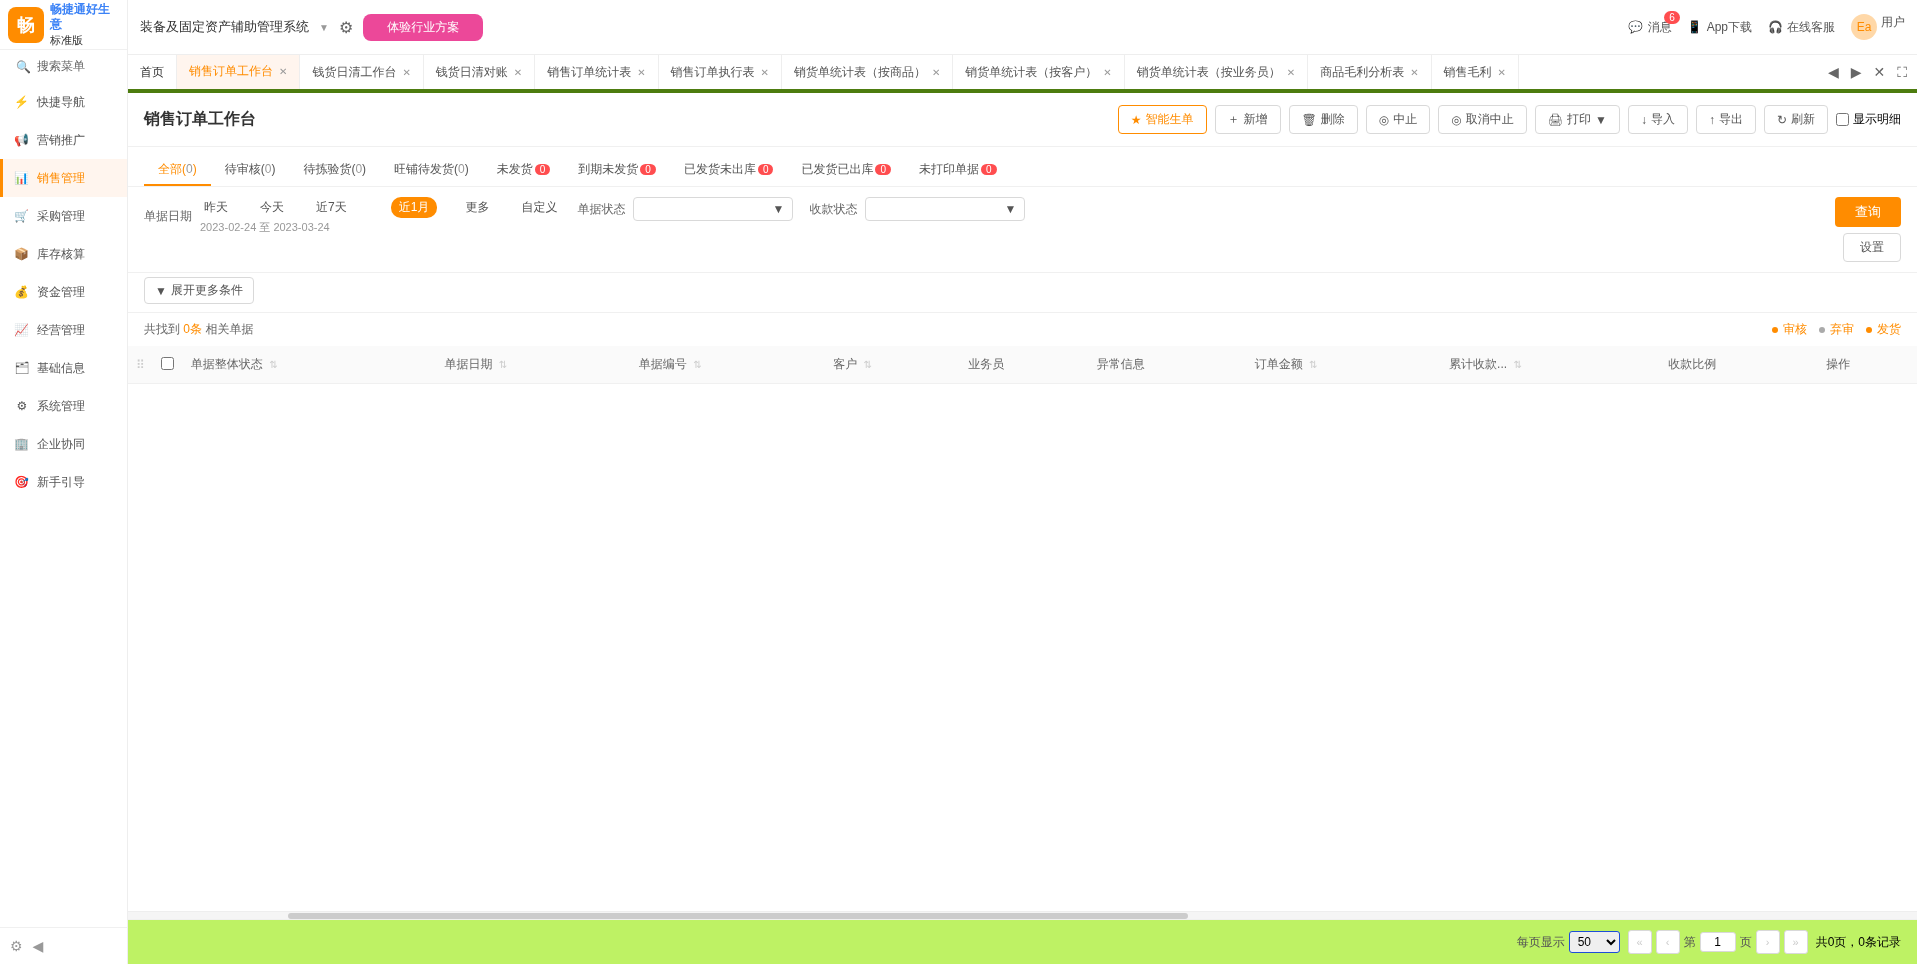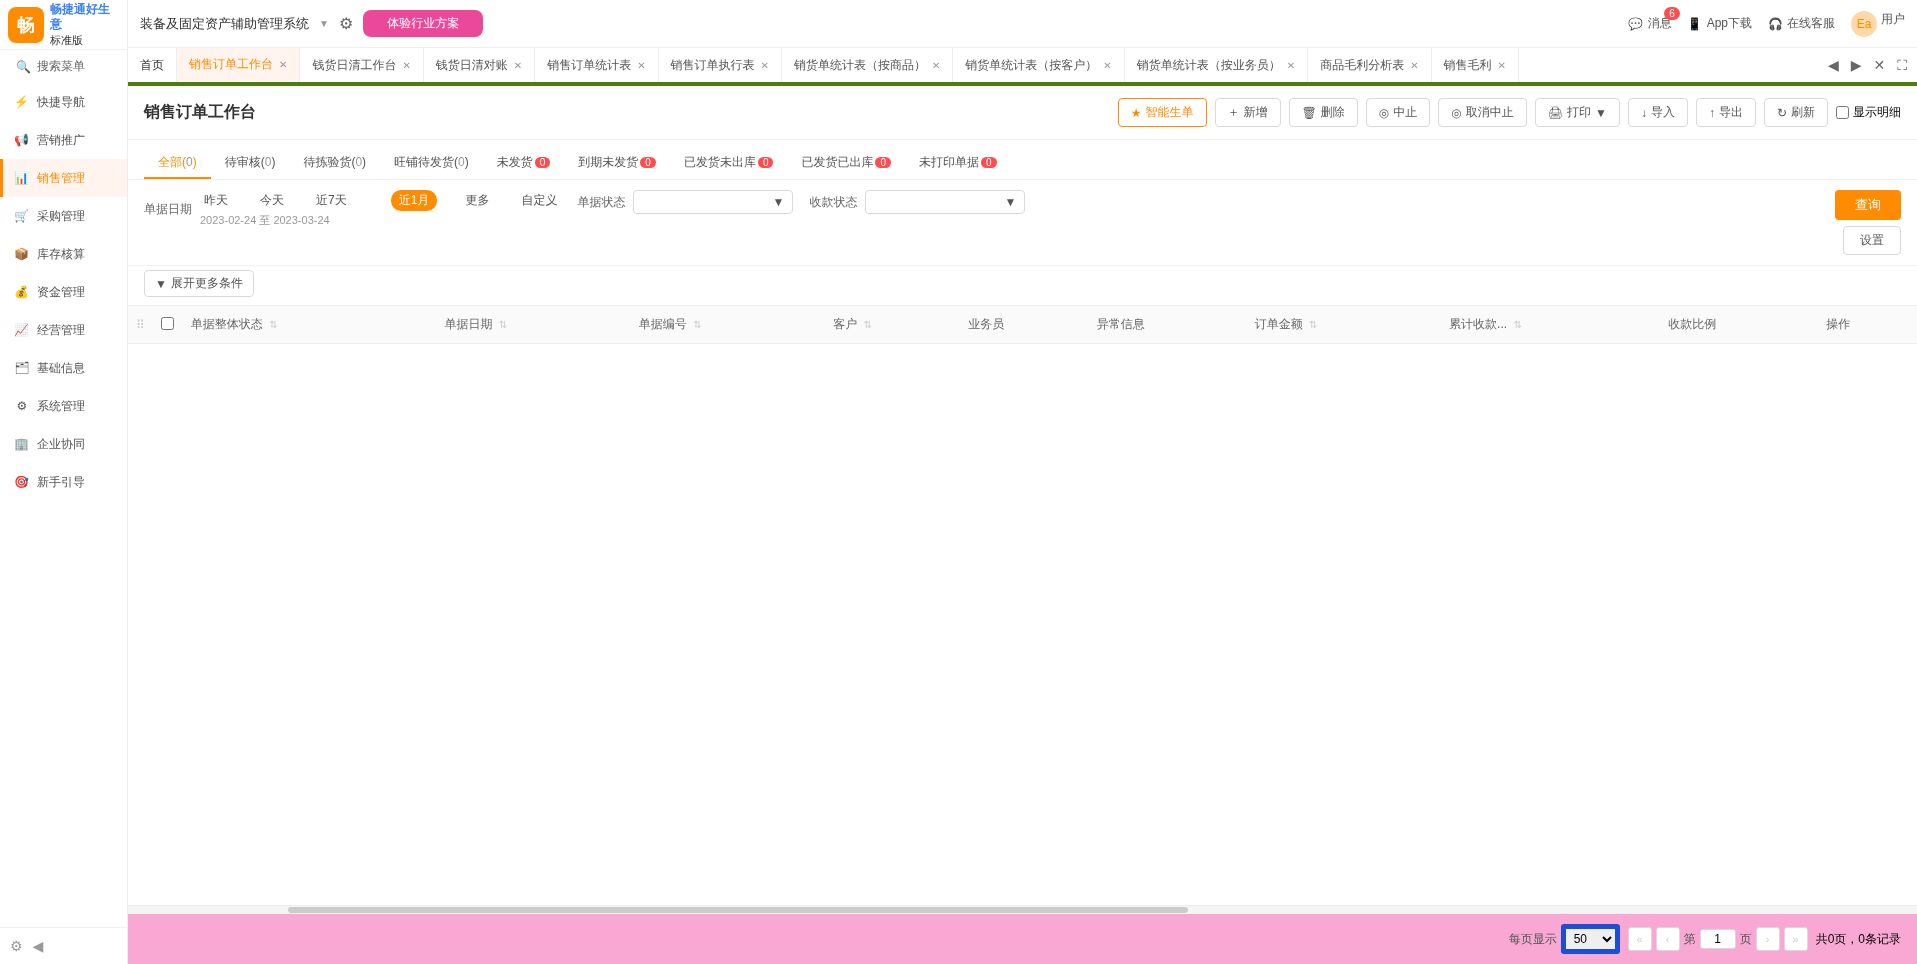--- a/index.html
+++ b/index.html
@@ -16,21 +16,21 @@
     .sidebar-nav-item { display: flex; align-items: center; padding: 10px 10px; cursor: pointer; color: #555; font-size: 12px; border-left: 3px solid transparent; }
     .sidebar-nav-item.active { background: #fff5ee; color: #ff8c00; border-left: 3px solid #ff8c00; }
     .sidebar-nav-item .nav-icon { width: 18px; height: 18px; margin-right: 6px; display: flex; align-items: center; justify-content: center; flex-shrink: 0; }
     .sidebar-bottom { margin-top: auto; display: flex; align-items: center; padding: 10px; border-top: 1px solid #f0f0f0; gap: 10px; }
     .sidebar-bottom-icon { color: #999; cursor: pointer; font-size: 14px; }
 
     
     .main { flex: 1; display: flex; flex-direction: column; overflow: hidden; }
 
     
-    .topbar { height: 48px; background: #fff; display: flex; align-items: center; padding: 0 12px; border-bottom: 1px solid #eee; gap: 10px; }
+    .topbar { height: 55px; background: #fff; display: flex; align-items: center; padding: 0 12px; border-bottom: 1px solid #eee; gap: 10px; }
     .topbar-title { font-size: 13px; color: #333; display: flex; align-items: center; gap: 6px; }
     .topbar-dropdown { color: #999; font-size: 10px; cursor: pointer; }
     .topbar-gear { color: #666; cursor: pointer; font-size: 16px; }
     .topbar-industry-btn { background: #ec4899; color: white; border: none; border-radius: 8px; padding: 5px 24px; font-size: 12px; cursor: pointer; }
     .topbar-right { margin-left: auto; display: flex; align-items: center; gap: 16px; }
     .topbar-right-item { display: flex; align-items: center; gap: 4px; color: #555; cursor: pointer; font-size: 12px; position: relative; }
     .topbar-right-item .badge { background: #ff4d4f; color: white; border-radius: 10px; padding: 1px 5px; font-size: 10px; position: absolute; top: -8px; right: -8px; }
     .topbar-user { display: flex; align-items: flex-start; gap: 4px; cursor: pointer; color: #555; font-size: 12px; }
     .user-avatar { width: 26px; height: 26px; background: #ffd8a8; border-radius: 50%; display: flex; align-items: center; justify-content: center; color: #ff8c00; font-size: 12px; }
 
@@ -93,26 +93,26 @@
     table th .sort-icon { color: #ccc; margin-left: 3px; font-size: 10px; }
     .checkbox-col { width: 30px; text-align: center; }
     .drag-col { width: 20px; color: #ccc; text-align: center; }
 
     
     .empty-state { display: flex; flex-direction: column; align-items: center; justify-content: center; padding: 60px 0; flex: 1; }
     .empty-icon { width: 100px; height: 100px; margin-bottom: 16px; }
     .empty-text { color: #999; font-size: 13px; }
 
     
-    .table-footer { padding: 10px 16px; border-top: 1px solid #f0f0f0; display: flex; align-items: center; justify-content: flex-end; gap: 8px; background: #f9a8d4; }
+    .table-footer { padding: 10px 16px; border-top: 1px solid #f0f0f0; display: flex; align-items: center; justify-content: flex-end; gap: 8px; background: #bef264; }
     .pagination-item { display: flex; align-items: center; gap: 4px; font-size: 12px; color: #555; }
     .pagination-btn { width: 24px; height: 24px; border: 1px solid #d9d9d9; background: #fff; border-radius: 3px; display: flex; align-items: center; justify-content: center; cursor: pointer; color: #555; font-size: 11px; }
     .pagination-btn.disabled { color: #ccc; cursor: not-allowed; }
     .pagination-input { width: 36px; border: 1px solid #d9d9d9; border-radius: 3px; text-align: center; padding: 2px; font-size: 12px; }
-    .per-page-select { border: 5px solid #1d4ed8; border-radius: 3px; padding: 2px 4px; font-size: 12px; }
+    .per-page-select { border: 1px solid #1d4ed8; border-radius: 3px; padding: 2px 4px; font-size: 12px; }
     .scrollbar-area { height: 8px; background: #f5f5f5; border-top: 1px solid #eee; position: relative; overflow: hidden; }
     .scrollbar-thumb { height: 6px; background: #ccc; border-radius: 3px; position: absolute; top: 1px; left: 160px; width: 900px; cursor: pointer; }
   </style>
 </head>
 <body>
 
 <div class="sidebar">
   <div class="sidebar-logo">
     <div class="sidebar-logo-icon">畅</div>
     <div class="sidebar-logo-text">
@@ -370,20 +370,39 @@
       </div>
     </div>
 
     <div style="padding:4px 16px 8px;border-bottom:1px solid #f0f0f0;">
       <button class="expand-conditions">
         <span>▼</span>
         <span>展开更多条件</span>
       </button>
     </div>
 
+    <div class="table-toolbar">
+      <span class="table-info">
+        <span>共找到</span>&nbsp;<span class="highlight">0条</span>&nbsp;<span>相关单据</span>
+      </span>
+      <div class="table-actions-right">
+        <span class="table-action-btn review">
+          <span class="dot dot-orange"></span>
+          <span>审核</span>
+        </span>
+        <span class="table-action-btn cancel-review">
+          <span class="dot dot-gray"></span>
+          <span>弃审</span>
+        </span>
+        <span class="table-action-btn ship">
+          <span class="dot dot-orange"></span>
+          <span>发货</span>
+        </span>
+      </div>
+    </div>
 
     <div class="table-wrap">
       <table>
         <thead>
           <tr>
             <th class="drag-col">⠿</th>
             <th class="checkbox-col">
               <input type="checkbox" style="">
             </th>
             <th>

